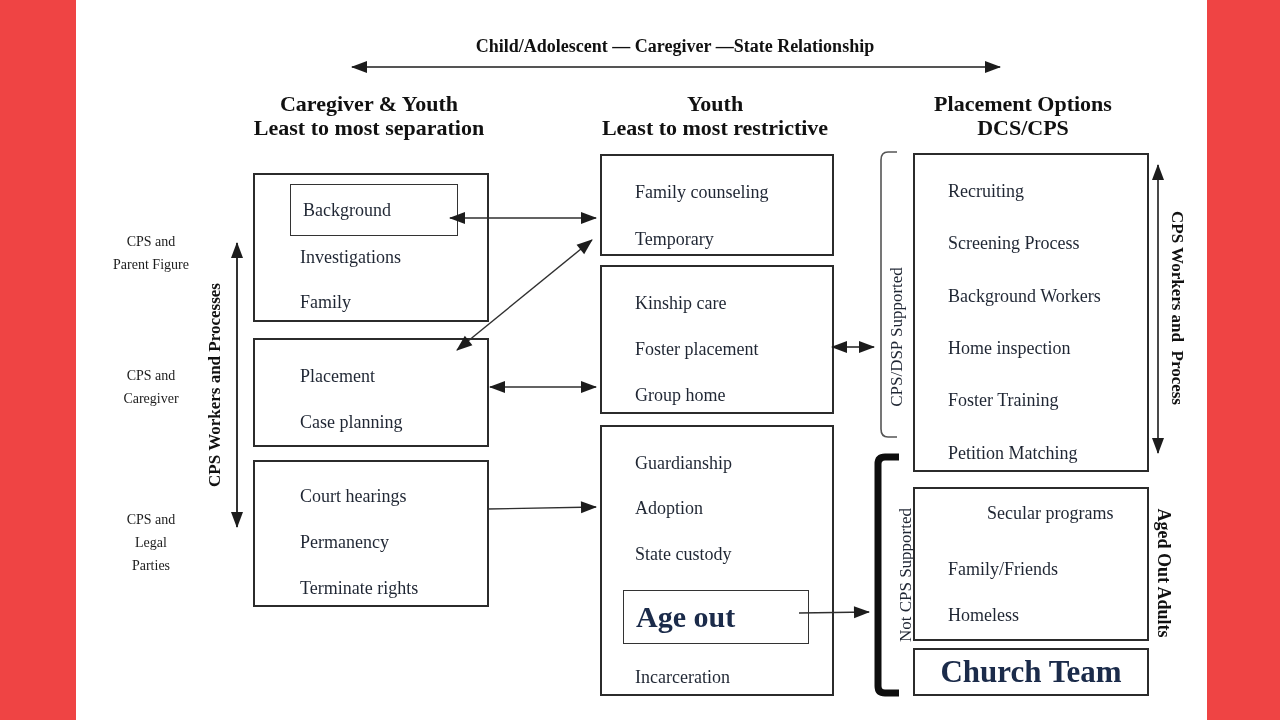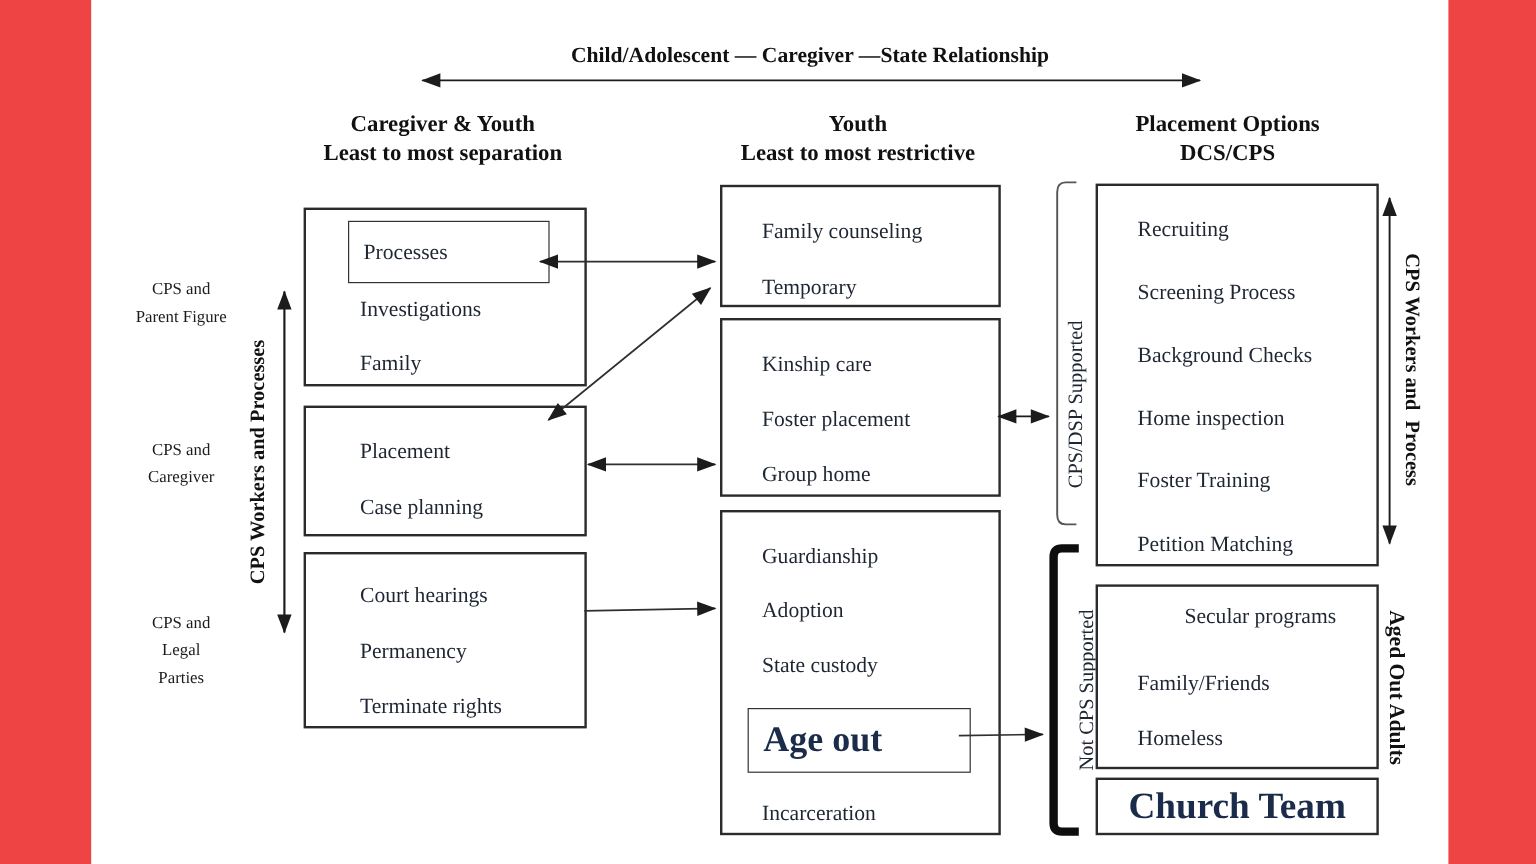--- a/index.html
+++ b/index.html
@@ -1,21 +1,21 @@
 <!DOCTYPE html>
 <html><head>
 <meta charset="utf-8">
 <style>
   html,body{margin:0;padding:0;background:#000;}
   #stage{position:relative;width:1280px;height:720px;background:#ef4444;overflow:hidden;
          font-family:"Liberation Serif","DejaVu Serif",serif;color:#1f2633;}
   #panel{position:absolute;left:76px;top:0;width:1131px;height:720px;background:#fff;}
   .abs{position:absolute;}
   .title{font-weight:bold;font-size:18px;text-align:center;color:#111;}
-  .colhead{font-weight:bold;font-size:19px;line-height:24px;text-align:center;color:#111;}
+  .colhead{font-weight:bold;font-size:22px;line-height:24px;text-align:center;color:#111;}
   .rowlabel{font-size:14px;line-height:23px;text-align:center;white-space:pre-line;color:#1c1c1c;}
   .vtext{display:flex;align-items:center;justify-content:center;font-size:17px;white-space:pre;}
   .vbold{font-weight:bold;color:#111;}
   .rotccw{transform:rotate(-90deg);}
   .rotcw{transform:rotate(90deg);}
   .box{position:absolute;border:2px solid #2b2b2b;background:#fff;}
   .item{position:absolute;font-size:18px;line-height:24px;white-space:nowrap;color:#1f2633;}
   .inner-box{position:absolute;border:1.5px solid #333;display:flex;align-items:center;background:#fff;}
   .bignavy{font-weight:bold;color:#1b2b4a;}
   svg.layer{position:absolute;left:0;top:0;pointer-events:none;}
@@ -50,21 +50,21 @@
 Parties</div>
 
   <div class="abs vtext vbold rotccw" style="left:65px;top:373px;width:300px;height:24px;">CPS Workers and Processes</div>
   <div class="abs vtext vbold rotcw" style="left:1017px;top:296px;width:320px;height:24px;">CPS Workers and  Process</div>
   <div class="abs vtext vbold rotcw" style="left:1084px;top:561px;width:160px;height:24px;font-size:18px;">Aged Out Adults</div>
   <div class="abs vtext rotccw" style="left:792px;top:325px;width:210px;height:24px;">CPS/DSP Supported</div>
   <div class="abs vtext rotccw" style="left:806px;top:563px;width:200px;height:24px;">Not CPS Supported</div>
 
   <div class="box" style="left:253px;top:173px;width:232px;height:145px;">
     <div class="inner-box" style="left:35px;top:9px;width:154px;height:50px;padding-left:12px;">
-      <span class="item" style="position:static;">Processes</span>
+      <span class="item" style="position:static;">Background</span>
     </div>
     <div class="item" style="left:45px;top:70px;">Investigations</div>
     <div class="item" style="left:45px;top:115px;">Family</div>
   </div>
 
   <div class="box" style="left:253px;top:338px;width:232px;height:105px;">
     <div class="item" style="left:45px;top:24px;">Placement</div>
     <div class="item" style="left:45px;top:70px;">Case planning</div>
   </div>
 
@@ -91,21 +91,21 @@
     <div class="item" style="left:33px;top:115px;">State custody</div>
     <div class="inner-box" style="left:21px;top:163px;width:172px;height:52px;padding-left:12px;text-align:center;">
       <span class="bignavy" style="font-size:30px;">Age out</span>
     </div>
     <div class="item" style="left:33px;top:238px;">Incarceration</div>
   </div>
 
   <div class="box" style="left:913px;top:153px;width:232px;height:315px;">
     <div class="item" style="left:33px;top:24px;">Recruiting</div>
     <div class="item" style="left:33px;top:76px;">Screening Process</div>
-    <div class="item" style="left:33px;top:129px;">Background Checks</div>
+    <div class="item" style="left:33px;top:129px;">Background Workers</div>
     <div class="item" style="left:33px;top:181px;">Home inspection</div>
     <div class="item" style="left:33px;top:233px;">Foster Training</div>
     <div class="item" style="left:33px;top:286px;">Petition Matching</div>
   </div>
 
   <div class="box" style="left:913px;top:487px;width:232px;height:150px;">
     <div class="item" style="left:33px;top:12px;margin-left:39px;">Secular programs</div>
     <div class="item" style="left:33px;top:68px;">Family/Friends</div>
     <div class="item" style="left:33px;top:114px;">Homeless</div>
   </div>

